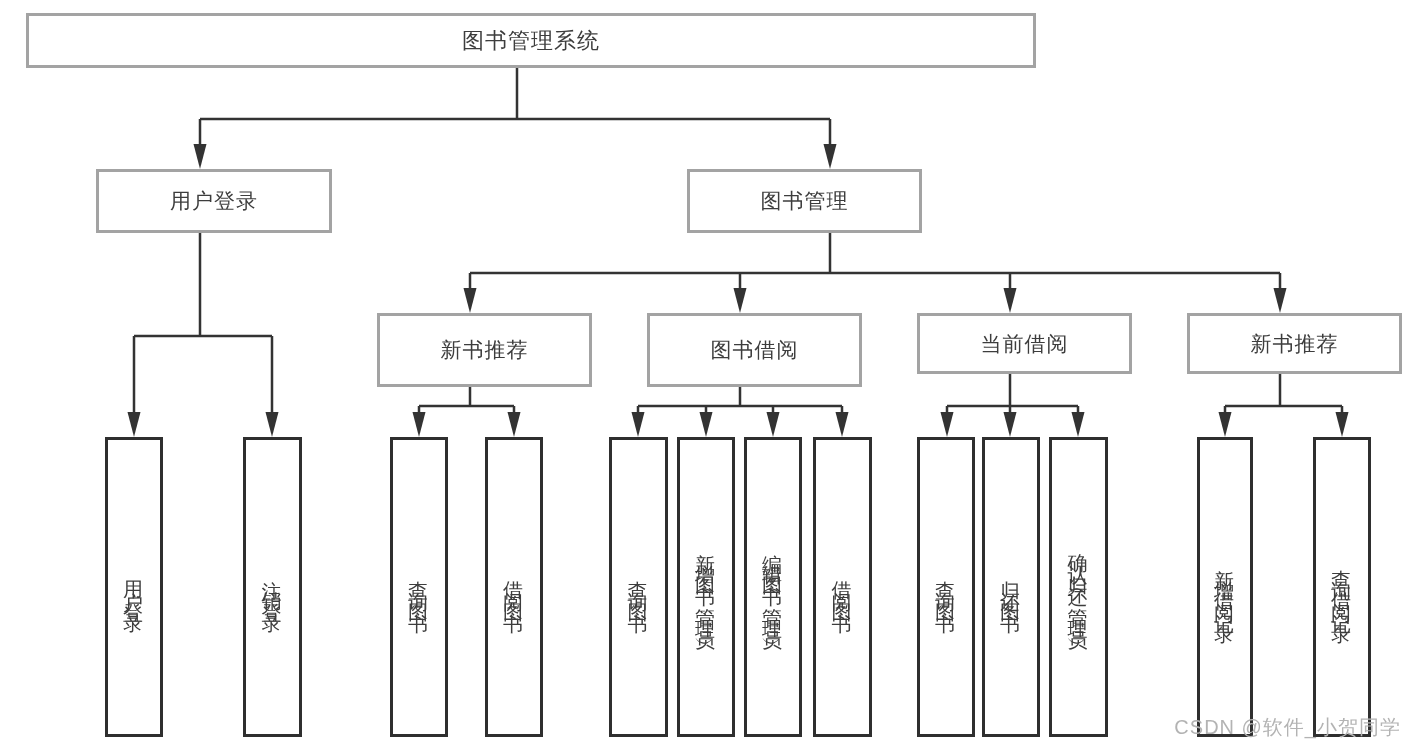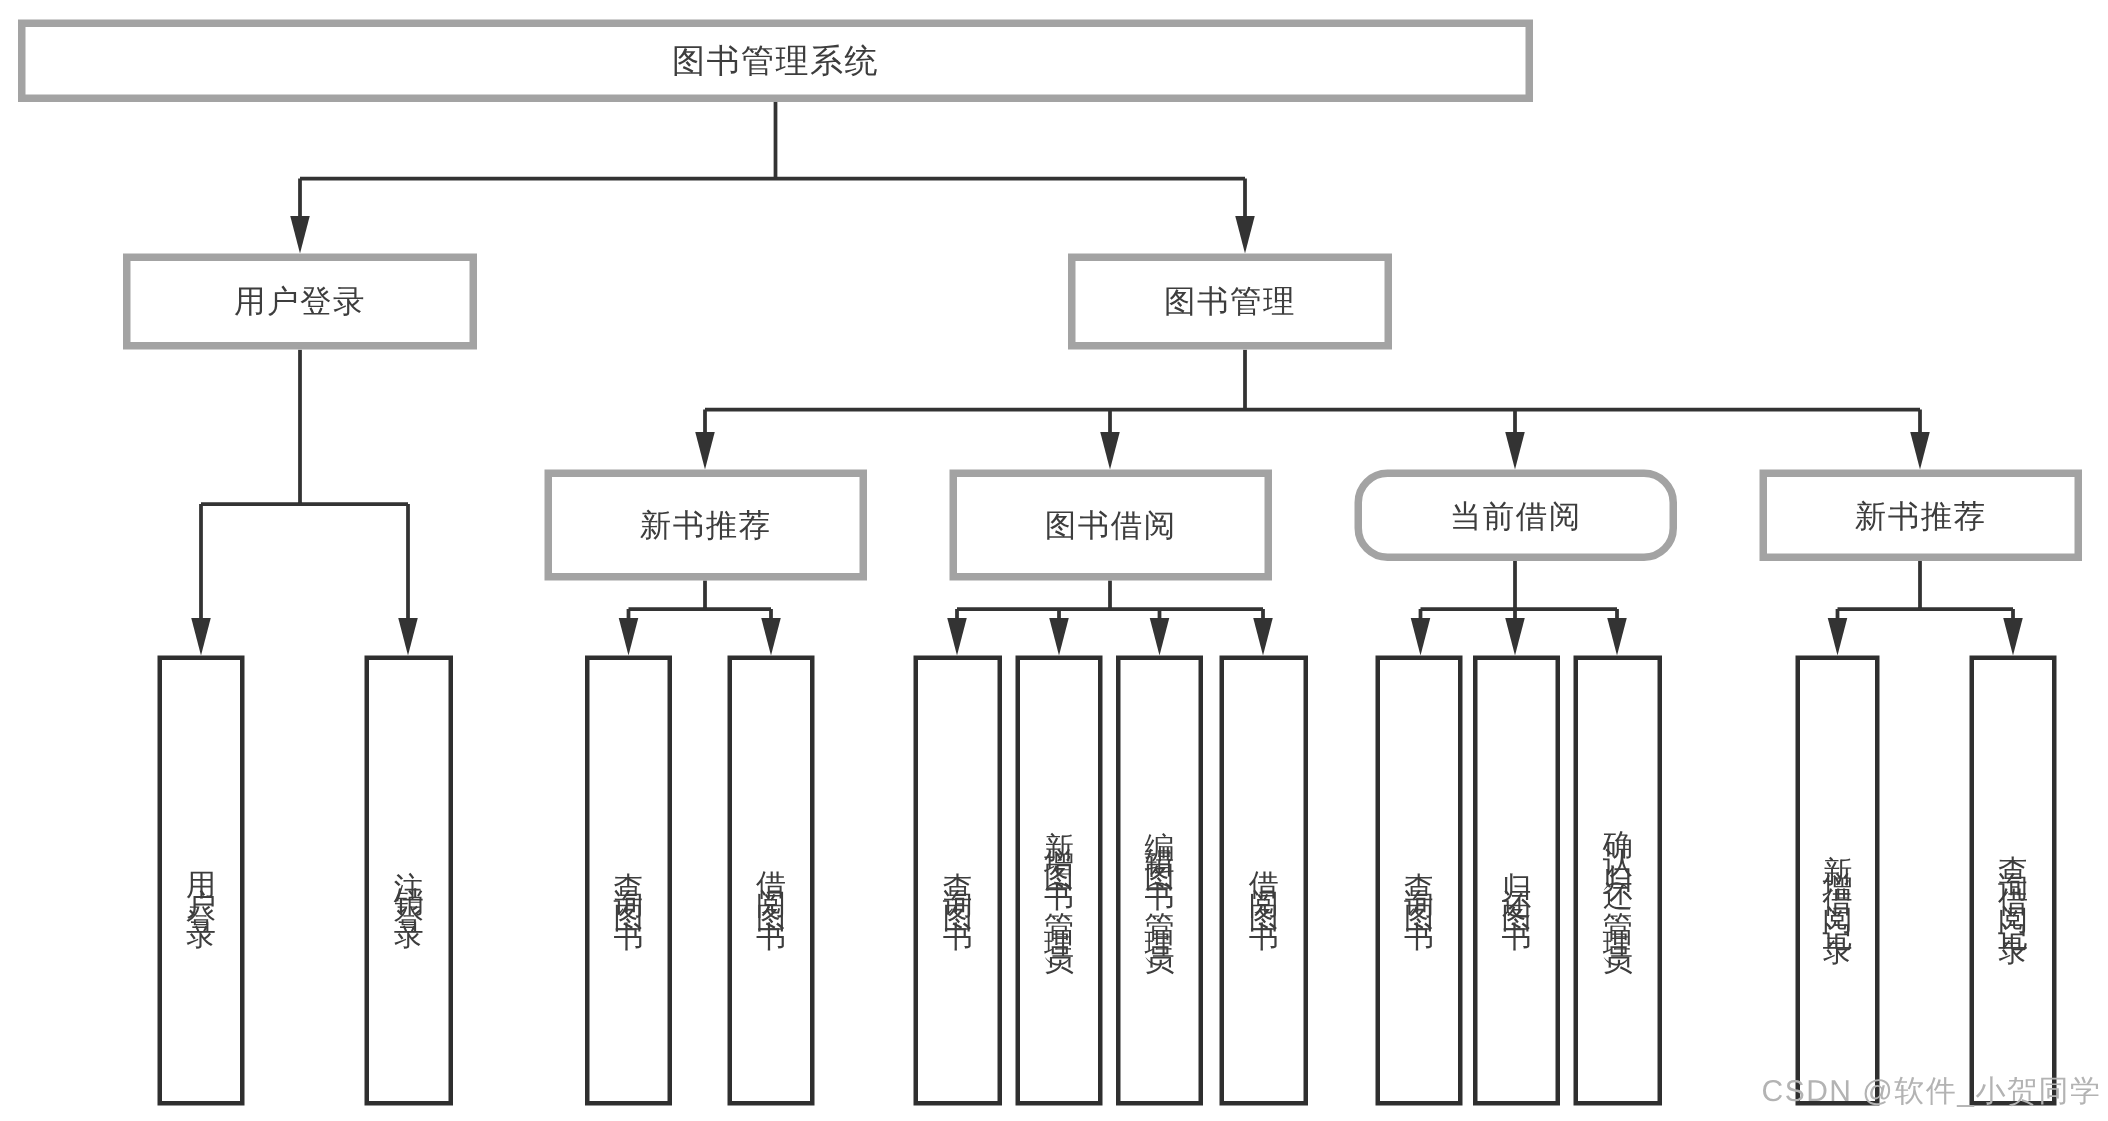--- a/index.html
+++ b/index.html
@@ -27,28 +27,29 @@
     fill: none;
   }
   svg.connectors polygon {
     fill: #333333;
     stroke: none;
   }
   .node {
     position: absolute;
     box-sizing: border-box;
     background: #ffffff;
-    border: 5px solid #a3a3a3;
+    border: 3px solid #a3a3a3;
     display: flex;
     align-items: center;
     justify-content: center;
     font-size: 21px;
     color: #3d3d3d;
     z-index: 2;
     letter-spacing: 1px;
+    margin-left: 14px;
   }
   .node.root {
     font-size: 22px;
   }
   .leaf {
     position: absolute;
     box-sizing: border-box;
     background: #ffffff;
     border: 3px solid #2f2f2f;
     display: flex;
@@ -116,25 +117,25 @@
     <g>
       <path d="M1280,374 V406 M1225,406 H1342 M1225,406 V417 M1342,406 V417"></path>
       <polygon points="1218.5,412 1231.5,412 1225,437"></polygon>
       <polygon points="1335.5,412 1348.5,412 1342,437"></polygon>
     </g>
   </svg>
 
   <div class="node root" style="left:12px; top:13px; width:1010px; height:55px;">图书管理系统</div>
 
   <div class="node" style="left:82px; top:169px; width:236px; height:64px;">用户登录</div>
-  <div class="node" style="left:712px; top:169px; width:216px; height:64px;">图书管理</div>
+  <div class="node" style="left:673px; top:169px; width:235px; height:64px;">图书管理</div>
 
   <div class="node" style="left:363px; top:313px; width:215px; height:74px;">新书推荐</div>
   <div class="node" style="left:633px; top:313px; width:215px; height:74px;">图书借阅</div>
-  <div class="node" style="left:903px; top:313px; width:215px; height:61px;border-radius:22px;">当前借阅</div>
+  <div class="node" style="left:903px; top:313px; width:215px; height:61px;">当前借阅</div>
   <div class="node" style="left:1173px; top:313px; width:215px; height:61px;">新书推荐</div>
 
   <div class="leaf" style="left:105px; top:437px; width:58px; height:300px;">用户登录</div>
   <div class="leaf" style="left:243px; top:437px; width:59px; height:300px;">注销登录</div>
 
   <div class="leaf" style="left:390px; top:437px; width:58px; height:300px;">查询图书</div>
   <div class="leaf" style="left:485px; top:437px; width:58px; height:300px;">借阅图书</div>
 
   <div class="leaf" style="left:609px; top:437px; width:59px; height:300px;">查询图书</div>
   <div class="leaf" style="left:677px; top:437px; width:58px; height:300px;">新增图书（管理员）</div>

